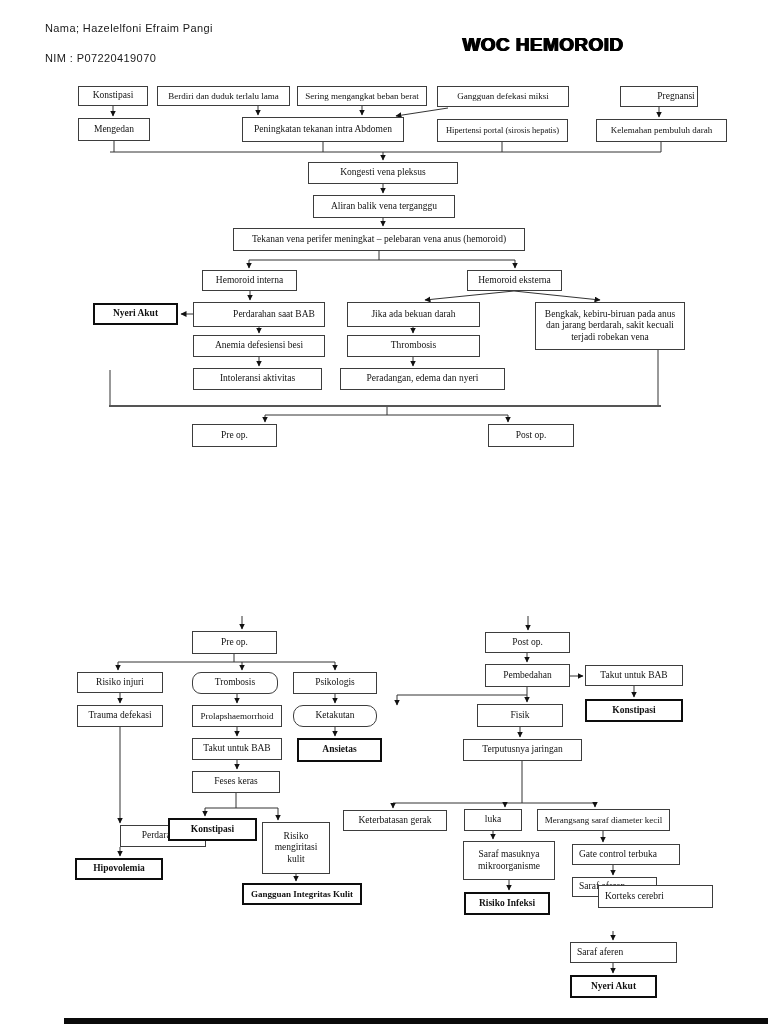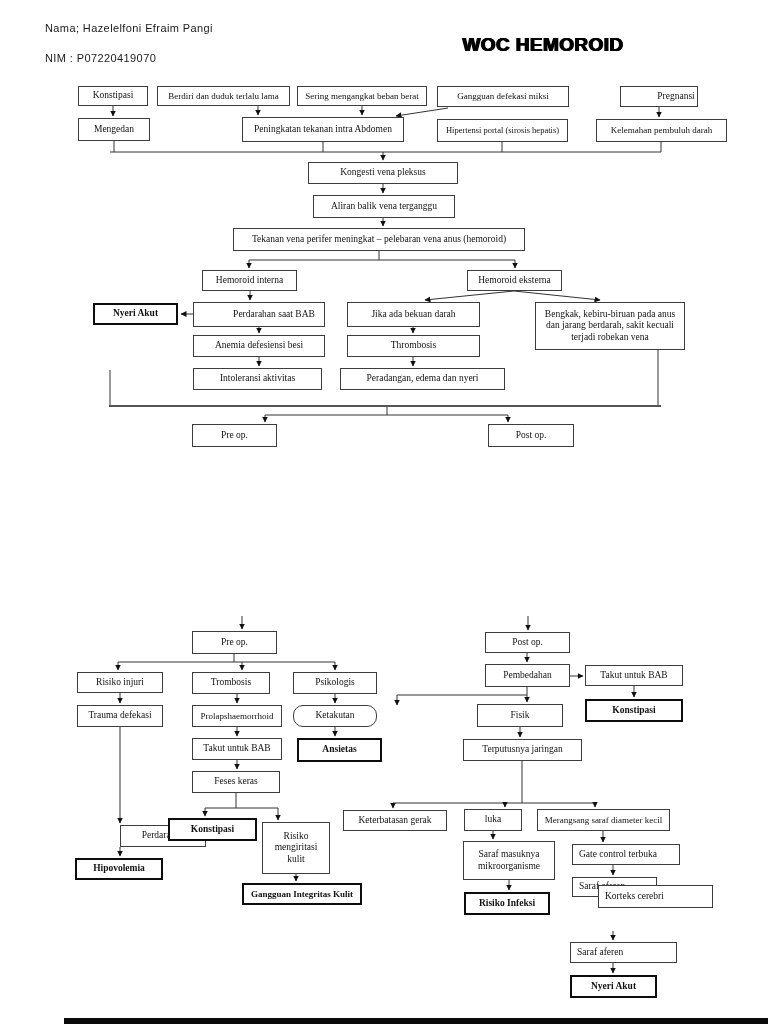--- a/index.html
+++ b/index.html
@@ -42,21 +42,21 @@
   #n_intoleransi{left:193px;top:368px;width:129px;height:22px;}
   #n_jika{left:347px;top:302px;width:133px;height:25px;}
   #n_thrombosis{left:347px;top:335px;width:133px;height:22px;}
   #n_peradangan{left:340px;top:368px;width:165px;height:22px;}
   #n_bengkak{left:535px;top:302px;width:150px;height:48px;}
   #n_preop1{left:192px;top:424px;width:85px;height:23px;}
   #n_postop1{left:488px;top:424px;width:86px;height:23px;}
   #n_preop2{left:192px;top:631px;width:85px;height:23px;}
   #n_postop2{left:485px;top:632px;width:85px;height:21px;}
   #n_risiko_injuri{left:77px;top:672px;width:86px;height:21px;}
-  #n_trombosis2{left:192px;top:672px;width:78px;height:22px;}
+  #n_trombosis2{left:192px;top:672px;width:86px;height:22px;border-radius:9px;}
   #n_psikologis{left:293px;top:672px;width:84px;height:22px;}
   #n_trauma{left:77px;top:705px;width:86px;height:22px;}
   #n_prolaps{left:192px;top:705px;width:90px;height:22px;}
   #n_ketakutan{left:293px;top:705px;width:84px;height:22px;border-radius:10px;}
   #n_takut1{left:192px;top:738px;width:90px;height:22px;}
   #n_ansietas{left:297px;top:738px;width:85px;height:24px;}
   #n_feses{left:192px;top:771px;width:88px;height:22px;}
   #n_perdarahan2{left:77px;top:825px;width:86px;height:22px;margin-left:43px;}
   #n_hipovolemia{left:75px;top:858px;width:88px;height:22px;}
   #n_konstipasi2{left:168px;top:818px;width:89px;height:23px;}

